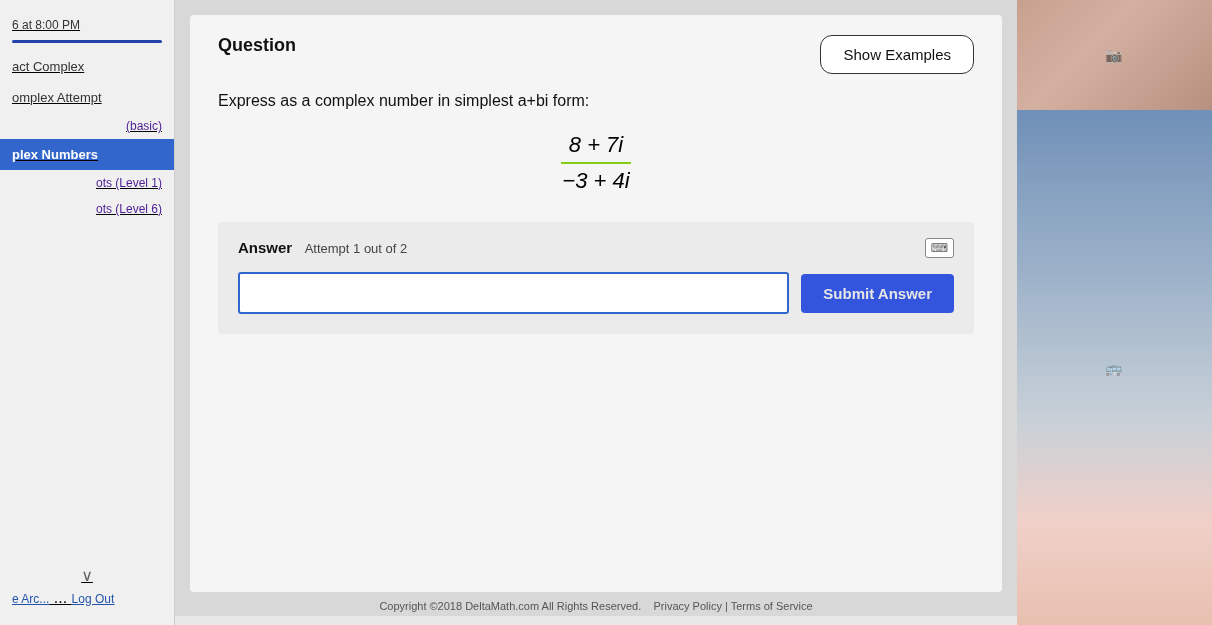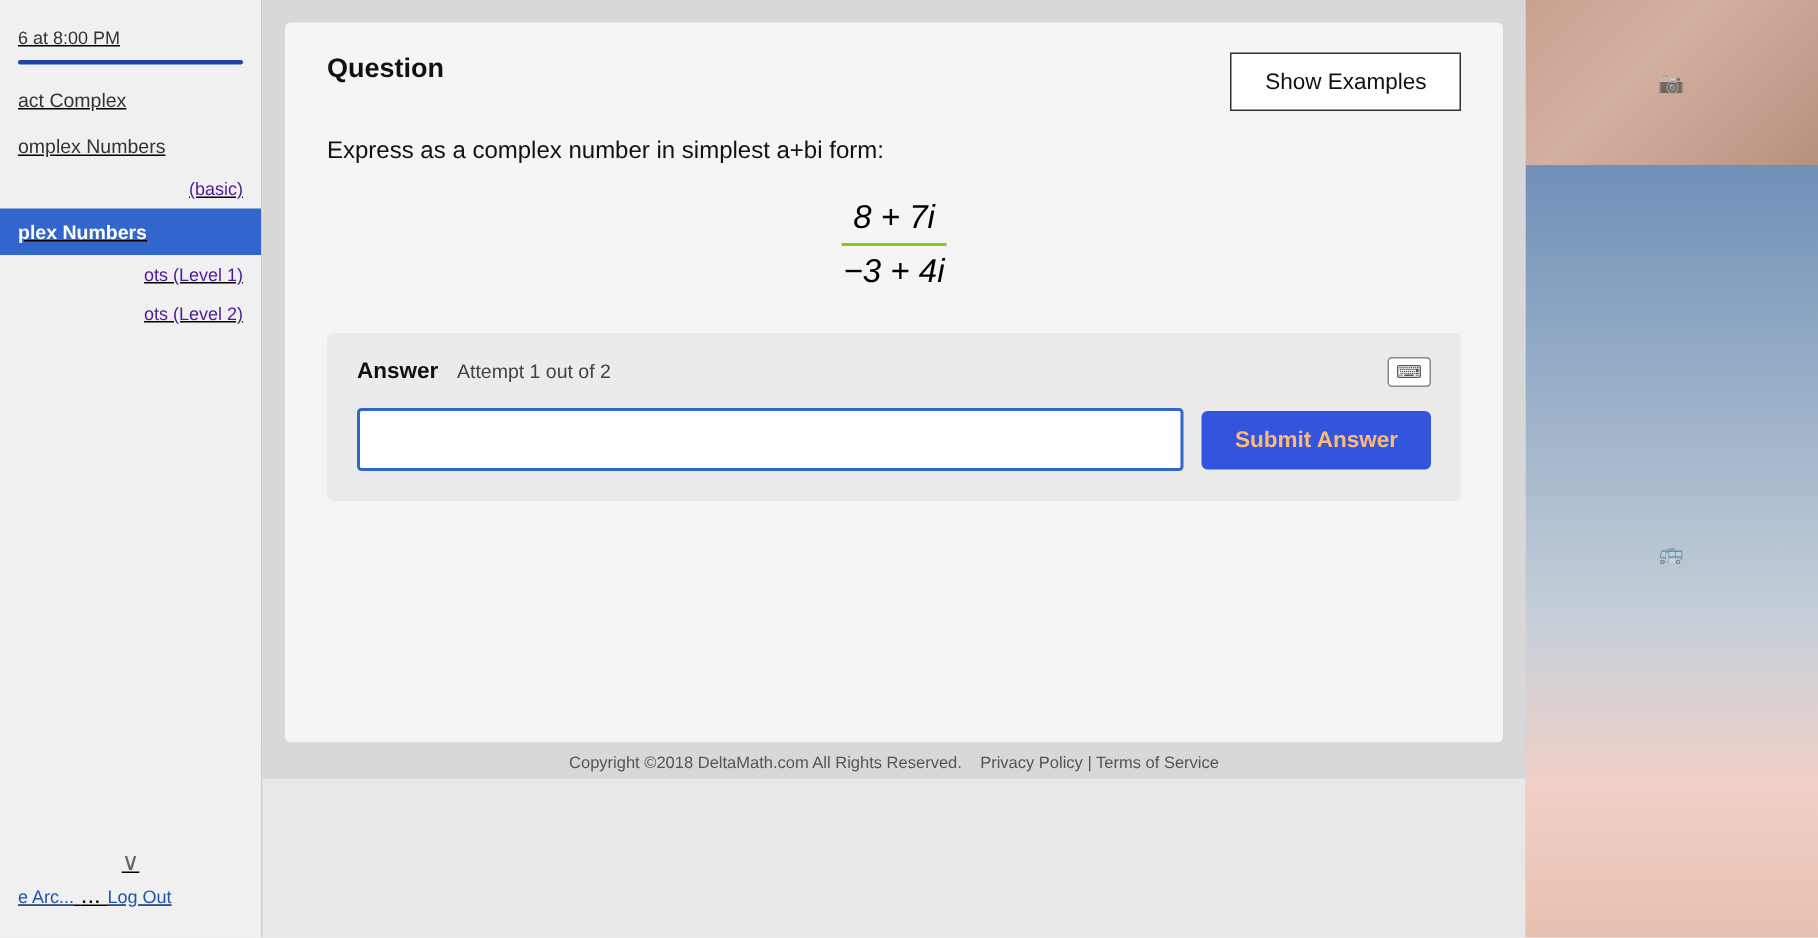--- a/index.html
+++ b/index.html
@@ -70,21 +70,21 @@
       text-decoration: underline;
       cursor: pointer;
     }
 
     
     .main-content {
       flex: 1;
       background: #d8d8d8;
       display: flex;
       flex-direction: column;
-      height: 519px;
+      height: 616px;
       overflow: hidden;
     }
 
     
     .question-panel {
       background: #f5f5f5;
       margin: 15px 15px 0 15px;
       border-radius: 4px;
       padding: 20px 28px;
       flex: 1;
@@ -100,21 +100,21 @@
       font-size: 18px;
       font-weight: bold;
       color: #111;
     }
     .show-examples-btn {
       border: 1.5px solid #333;
       background: #fff;
       padding: 10px 22px;
       font-size: 15px;
       cursor: pointer;
-      border-radius: 0;
+      border-radius: 12px;
       color: #111;
       white-space: nowrap;
     }
 
     .question-instruction {
       font-size: 16px;
       color: #111;
       margin-bottom: 22px;
     }
 
@@ -192,21 +192,21 @@
       flex: 1;
       border: 2px solid #3366cc;
       border-radius: 3px;
       padding: 10px 10px;
       font-size: 16px;
       background: #fff;
       outline: none;
     }
     .submit-btn {
       background: #3355dd;
-      color: #fdba74;
+      color: #e5e5e5;
       border: none;
       padding: 11px 22px;
       font-size: 15px;
       font-weight: bold;
       border-radius: 4px;
       cursor: pointer;
       white-space: nowrap;
     }
 
     
@@ -254,33 +254,33 @@
 </head>
 <body>
 
 <div class="sidebar">
   <div class="sidebar-timestamp">6 at 8:00 PM</div>
   <div class="sidebar-divider"></div>
   <div class="sidebar-item">
     <span>act Complex</span>
   </div>
   <div class="sidebar-item">
-    <span>omplex Numbers</span>
+    <span>omplex Attempt</span>
   </div>
   <div class="sidebar-item-sub">
     <span>(basic)</span>
   </div>
   <div class="sidebar-item active">
     <span>plex Numbers</span>
   </div>
   <div class="sidebar-item-sub">
     <span>ots (Level 1)</span>
   </div>
   <div class="sidebar-item-sub">
-    <span>ots (Level 2)</span>
+    <span>ots (Level 6)</span>
   </div>
   <div class="sidebar-bottom">
     <div class="sidebar-chevron">∨</div>
     <span class="sidebar-log">e Arc...</span>
     <span>... </span>
     <span class="sidebar-log">Log Out</span>
   </div>
 </div>
 
 <div class="main-content">

